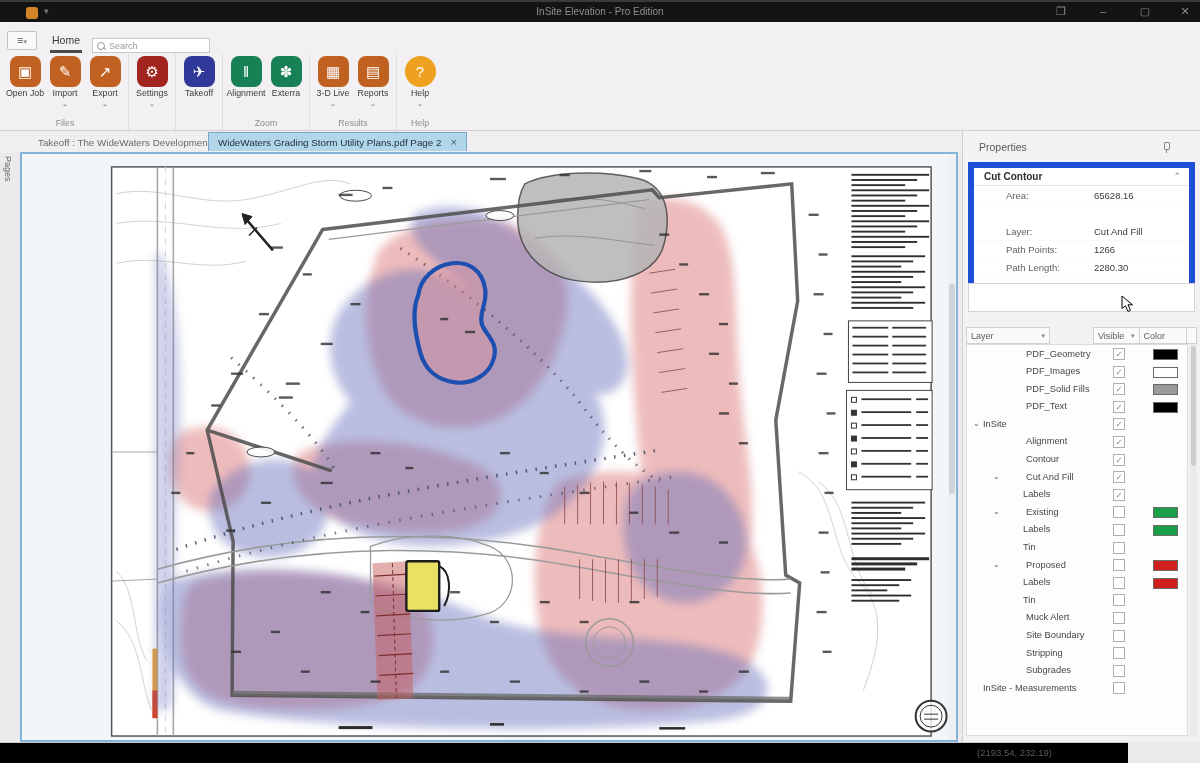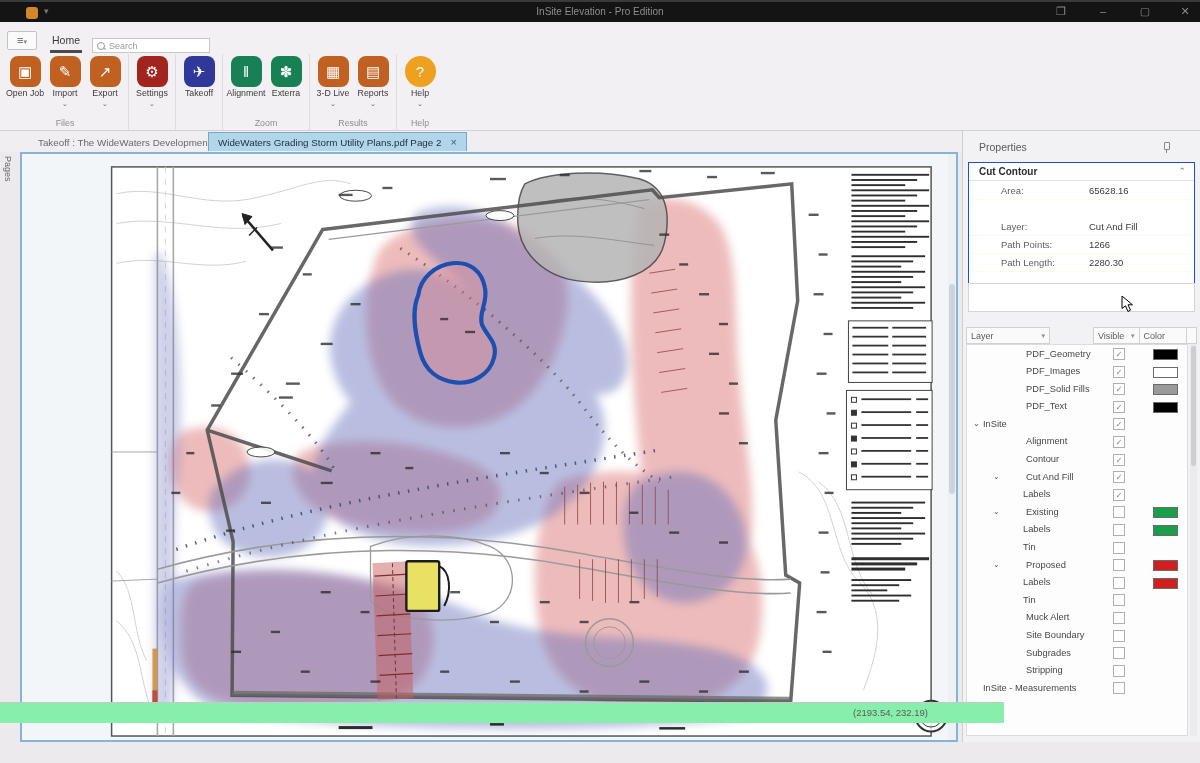--- a/index.html
+++ b/index.html
@@ -62,21 +62,21 @@
   .cv-vthumb{position:absolute;right:1px;top:130px;width:6px;height:210px;background:#ccd5dc;border-radius:3px;}
 
   
   .rightpanel{position:absolute;left:962px;top:131px;width:238px;height:611px;background:#f2f1f3;
               border-left:1px solid #d0ced0;box-sizing:border-box;}
   .rp-title{position:absolute;left:16px;top:10px;font-size:10.5px;color:#5a5a5a;}
   .rp-pin{position:absolute;left:198px;top:10px;width:10px;height:12px;}
   .rp-pin::before{content:"";position:absolute;left:3px;top:1px;width:4px;height:6px;border:1px solid #888;border-radius:1px;}
   .rp-pin::after{content:"";position:absolute;left:4.6px;top:8px;width:1px;height:4px;background:#888;}
   .prop-card{position:absolute;left:5px;top:31px;width:227px;height:137px;background:#fff;
-             border:1px solid #1d4ed8;box-sizing:border-box;}
+             border:6px solid #1d4ed8;box-sizing:border-box;}
   .prop-head{position:absolute;left:0;top:0;width:100%;height:18px;border-bottom:1px solid #e4e2e4;box-sizing:border-box;}
   .prop-head-title{position:absolute;left:10px;top:3px;font-size:10px;font-weight:bold;color:#2c2c2c;}
   .prop-collapse{position:absolute;right:8px;top:3px;font-size:9px;color:#777;}
   .prow{position:absolute;left:0;width:100%;height:17.5px;border-bottom:1px solid #f901;box-sizing:border-box;}
   .plabel{position:absolute;left:32px;top:3px;font-size:9.5px;color:#5f5f5f;}
   .pvalue{position:absolute;left:120px;top:3px;font-size:9.5px;color:#3a3a3a;}
   .gap-card{position:absolute;left:5px;top:152px;width:227px;height:29px;background:#fff;border:1px solid #d6d4d6;box-sizing:border-box;}
 
   .lay-head{position:absolute;left:3px;top:196px;width:230px;height:17px;display:flex;}
   .lh-cell{background:#fbfafb;border:1px solid #d2d0d2;font-size:9px;color:#5c5c5c;
@@ -93,21 +93,21 @@
   .i2 .lexp{left:46px;} .i2 .lname{left:56px;}
   .lcheck{position:absolute;left:146px;top:3px;width:10px;height:10px;border:1px solid #b0aeb0;
           background:#fff;font-size:8.5px;line-height:10px;text-align:center;color:#8a8a8a;}
   .lswatch{position:absolute;left:186px;top:4px;width:23px;height:9px;}
   .lswatch.has-bg{border:1px solid #6a6a6a;}
   .rp-scroll{position:absolute;left:227px;top:213px;width:7px;height:392px;background:#eceaec;}
   .rp-thumb{position:absolute;left:1px;top:2px;width:5px;height:120px;background:#cfcdcf;border-radius:2px;}
   .cursor{position:absolute;left:158px;top:164px;}
 
   
-  .statusbar{position:absolute;left:0;top:702px;width:1004px;height:21px;background:#86efac;
+  .statusbar{position:absolute;left:0;top:742px;width:1128px;height:21px;background:#000000;
              border-top:1px solid #c9c7c9;box-sizing:border-box;}
   .coords{position:absolute;right:76px;top:4px;font-size:9.5px;color:#5c5c5c;}
 </style>
 </head>
 <body>
 
 <div class="app">
 
   <div class="titlebar">
     <span class="appicon has-bg" style="background-color: rgb(212, 134, 42);"></span>
@@ -675,27 +675,27 @@
           <span class="lswatch"></span>
         </div>
       <div class="lrow i1">
           <span class="lexp"></span>
           <span class="lname">Site Boundary</span>
           <span class="lcheck"></span>
           <span class="lswatch"></span>
         </div>
       <div class="lrow i1">
           <span class="lexp"></span>
+          <span class="lname">Stripping</span>
+          <span class="lcheck"></span>
+          <span class="lswatch"></span>
+        </div>
+      <div class="lrow i1">
+          <span class="lexp"></span>
           <span class="lname">Subgrades</span>
-          <span class="lcheck"></span>
-          <span class="lswatch"></span>
-        </div>
-      <div class="lrow i1">
-          <span class="lexp"></span>
-          <span class="lname">Stripping</span>
           <span class="lcheck"></span>
           <span class="lswatch"></span>
         </div>
       <div class="lrow i0">
           <span class="lexp"></span>
           <span class="lname">InSite - Measurements</span>
           <span class="lcheck"></span>
           <span class="lswatch"></span>
         </div>
     </div>

